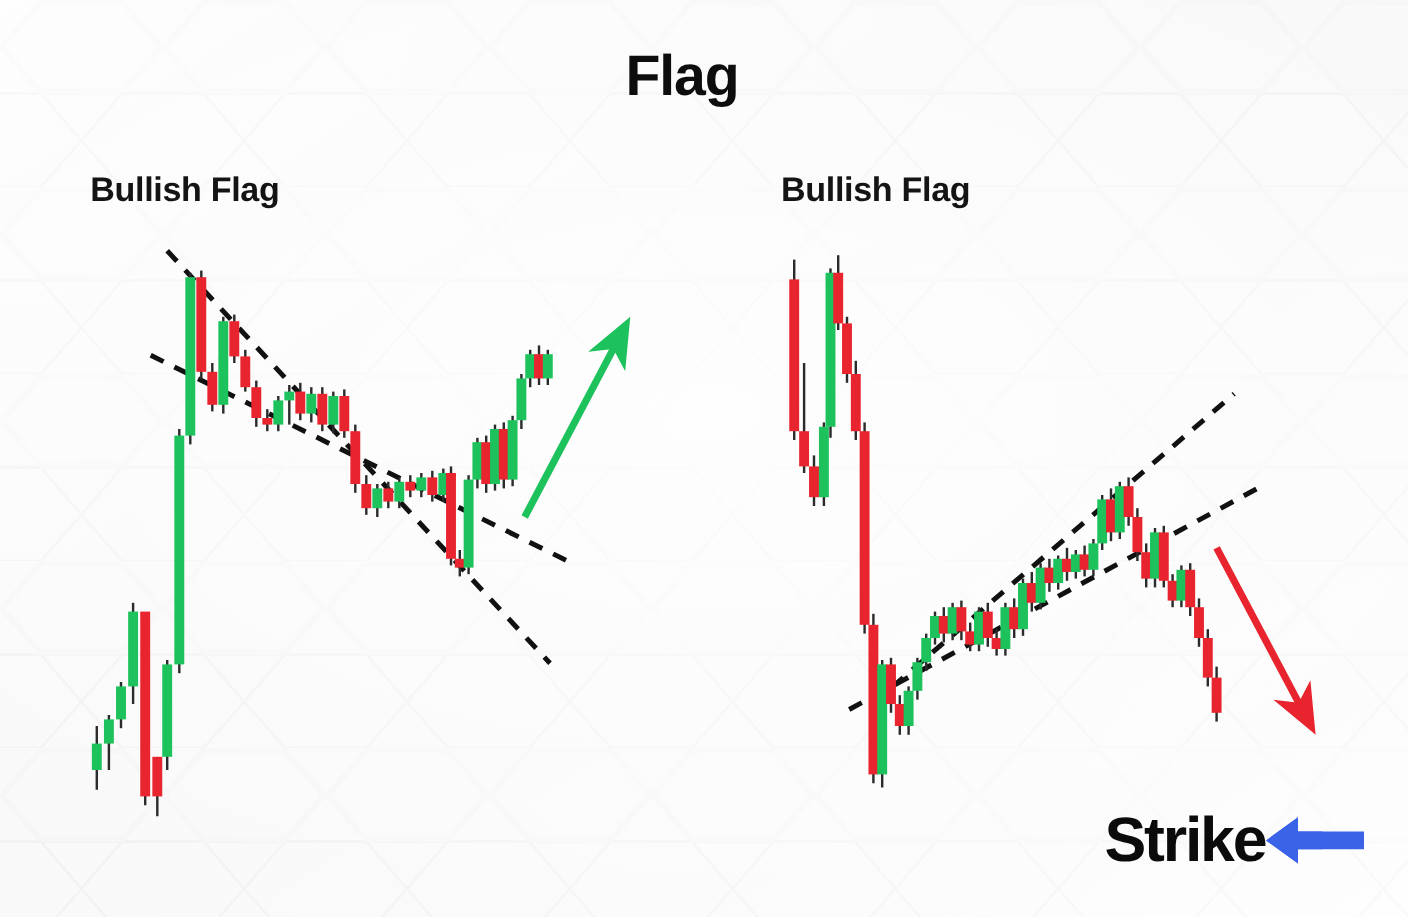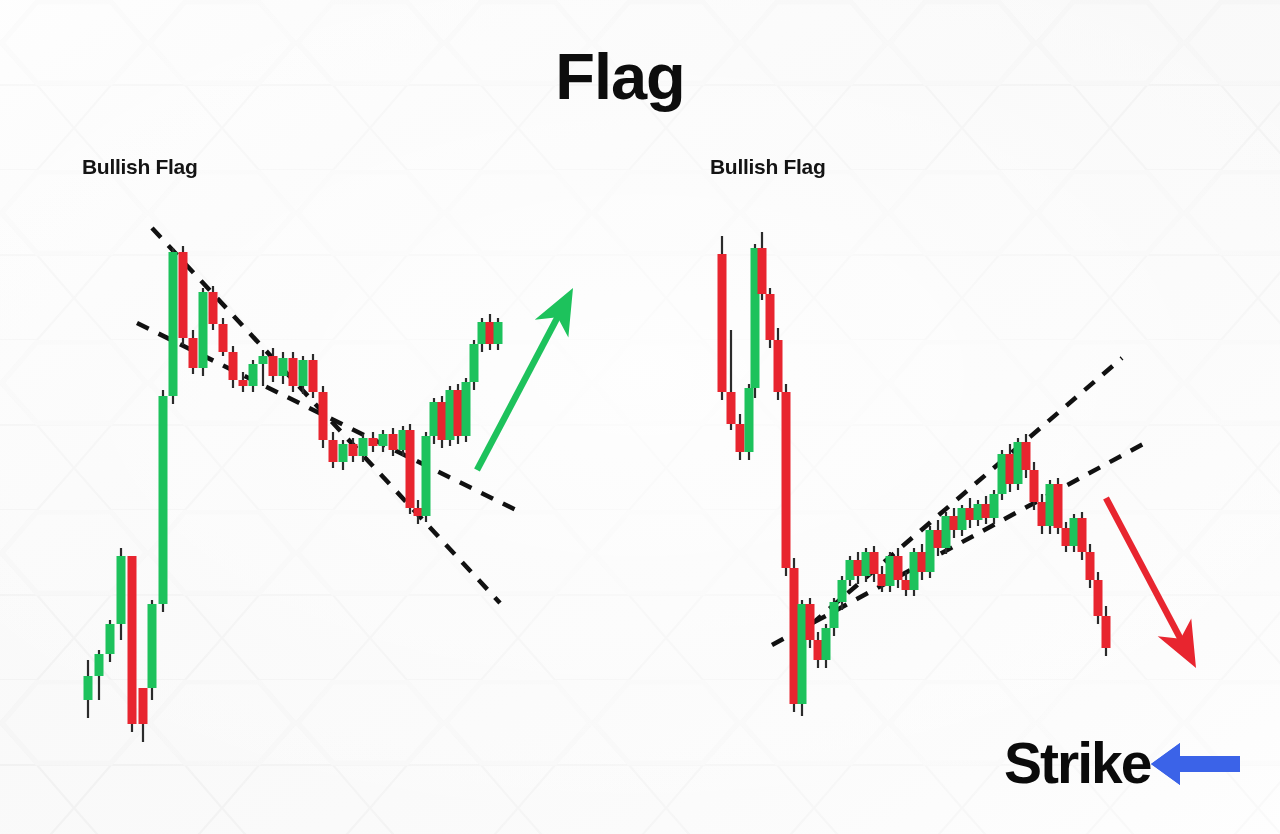--- a/index.html
+++ b/index.html
@@ -17,26 +17,26 @@
   #bg-fade {
     position:absolute; inset:0; z-index:1;
     background:
       radial-gradient(ellipse 70% 60% at 50% 45%, rgba(255,255,255,0.80), rgba(255,255,255,0.30) 60%, rgba(255,255,255,0) 100%);
     pointer-events:none;
   }
   
   #page-title {
     position:absolute; top:39px; left:0; width:1240px;
     text-align:center; z-index:5;
-    font-size:65px; font-weight:bold; letter-spacing:-1px;
+    font-size:52px; font-weight:bold; letter-spacing:-1px;
     color:#0d0d0d;
   }
   .panel-title {
     position:absolute; z-index:5;
-    font-size:21px; font-weight:bold; color:#141414;
+    font-size:31px; font-weight:bold; color:#141414;
     letter-spacing:-0.3px;
   }
   #title-bullish { left:82px;  top:155px; }
   #title-bearish { left:710px; top:155px; }
   
   .chart-svg {
     position:absolute; top:0; left:0;
     width:1280px; height:834px; z-index:3;
     overflow:visible;
   }

